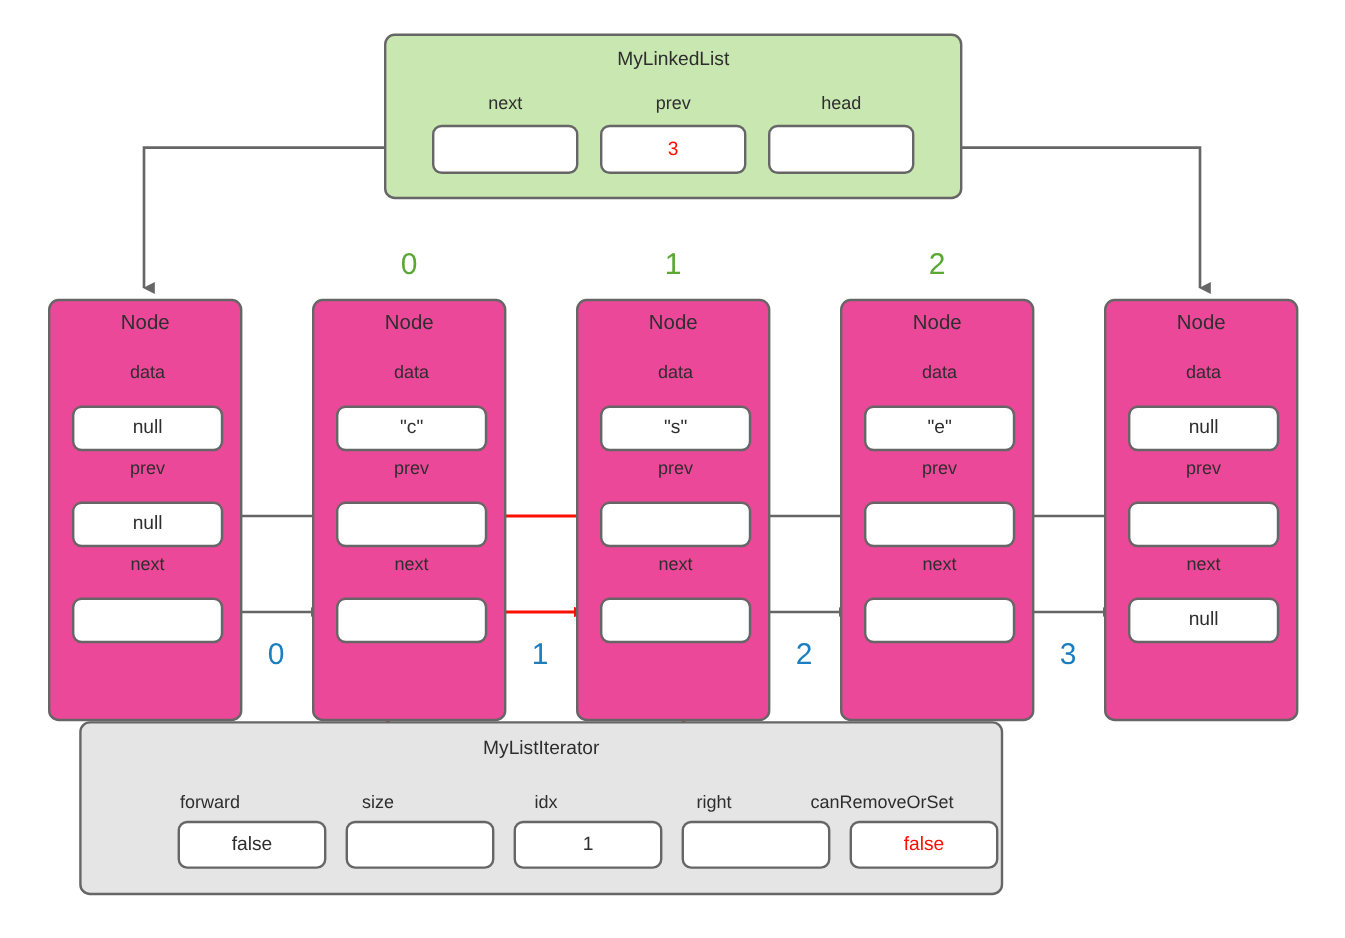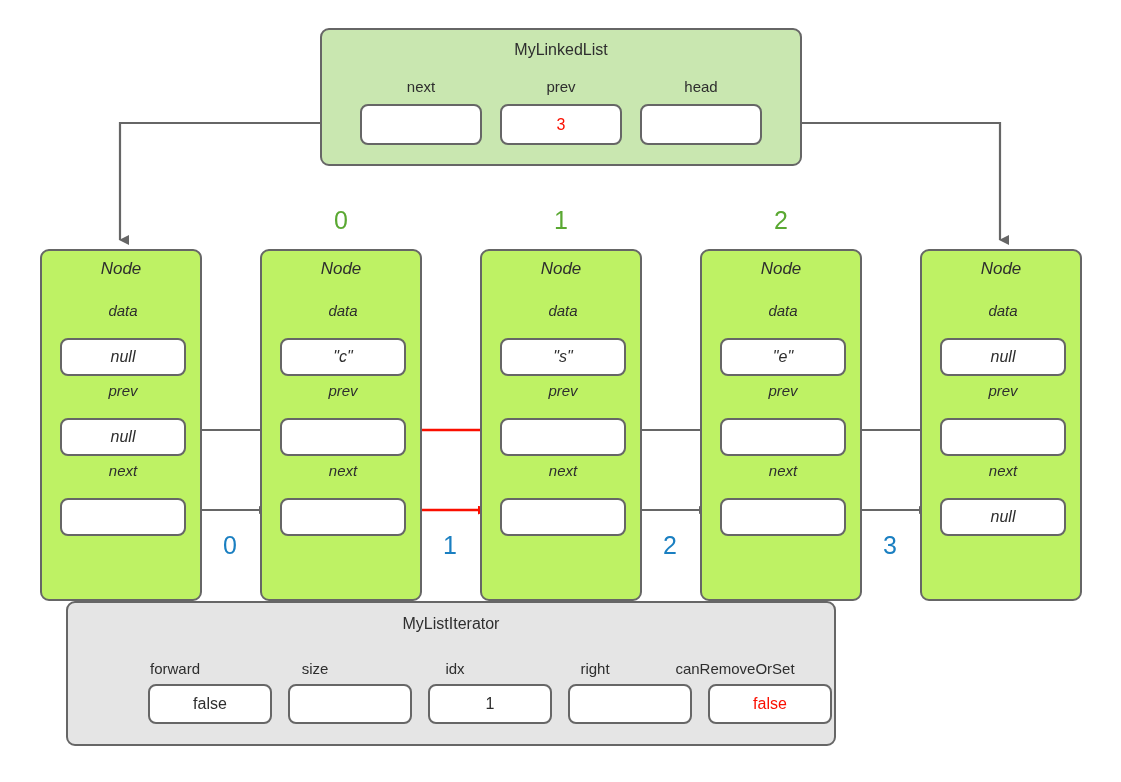--- a/index.html
+++ b/index.html
@@ -48,25 +48,24 @@
   
   #linked-list {
     left: 320px; top: 28px;
     width: 482px; height: 138px;
     background: #c9e7b0;
   }
   #linked-list .box-title { top: 11px; }
 
   
   .node {
-    background: #bef264;
+    background: #ec4899;
     width: 162px;
     height: 352px;
     top: 249px;
-    font-style: italic;
   }
   .node .box-title { top: 8px; font-size: 17px; }
 
   
   #iterator {
     left: 66px; top: 601px;
     width: 770px; height: 145px;
     background: #e5e5e5;
   }
   #iterator .box-title { top: 12px; }

